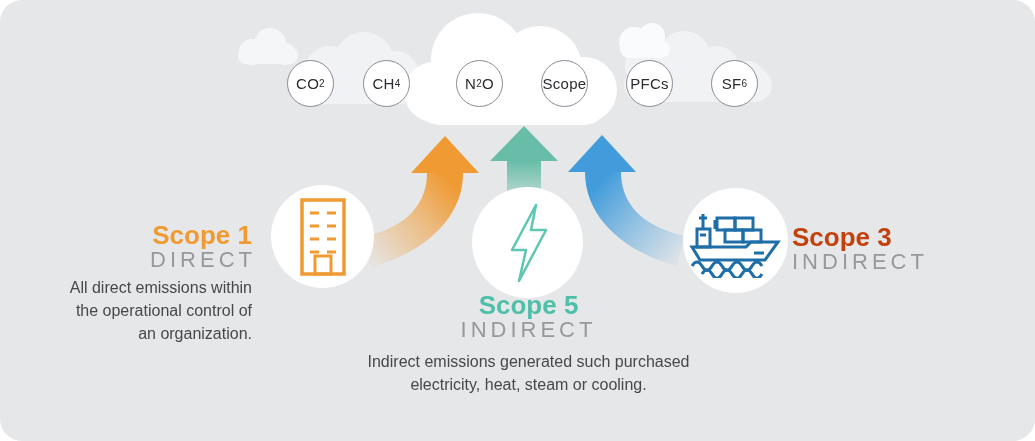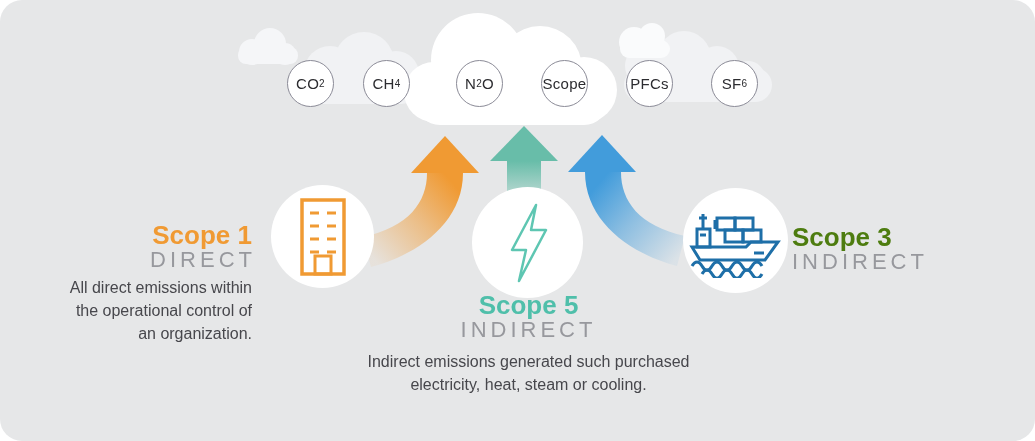--- a/index.html
+++ b/index.html
@@ -25,21 +25,21 @@
   .scope-title { font-size:26px; font-weight:700; line-height:1.0; }
   .scope-type  { font-size:22px; font-weight:400; color:#97989d; letter-spacing:4px; line-height:1.1; }
   .scope-desc  { font-size:16px; color:#47474c; line-height:1.42; white-space:pre-line; margin-top:5px; }
   .s1 { top:222px; right:783px; width:260px; text-align:right; }
   .s1 .scope-title { color:#f09a33; }
   .s1 .scope-type  { margin-right:-4px; }
   .s2 { top:292px; left:330px; width:397px; text-align:center; }
   .s2 .scope-title { color:#4fbfaa; }
   .s2 .scope-desc  { margin-top:9px; }
   .s3 { top:224px; left:792px; width:240px; text-align:left; }
-  .s3 .scope-title { color:#4d7c0f; }
+  .s3 .scope-title { color:#c2410c; }
 </style>
 </head>
 <body>
 
 <div class="stage">
 
   <svg class="art-layer" viewBox="0 0 1035 441" xmlns="http://www.w3.org/2000/svg">
     <defs>
       <linearGradient id="gradO" gradientUnits="userSpaceOnUse" x1="368" y1="252" x2="450" y2="180">
         <stop offset="0" stop-color="#f09a33" stop-opacity="0.07"></stop>

